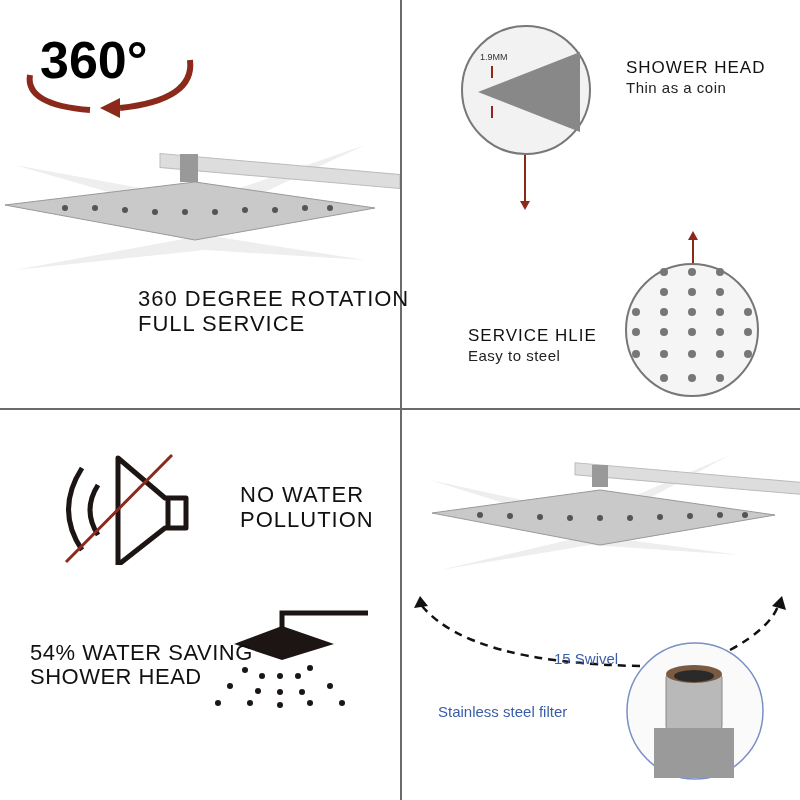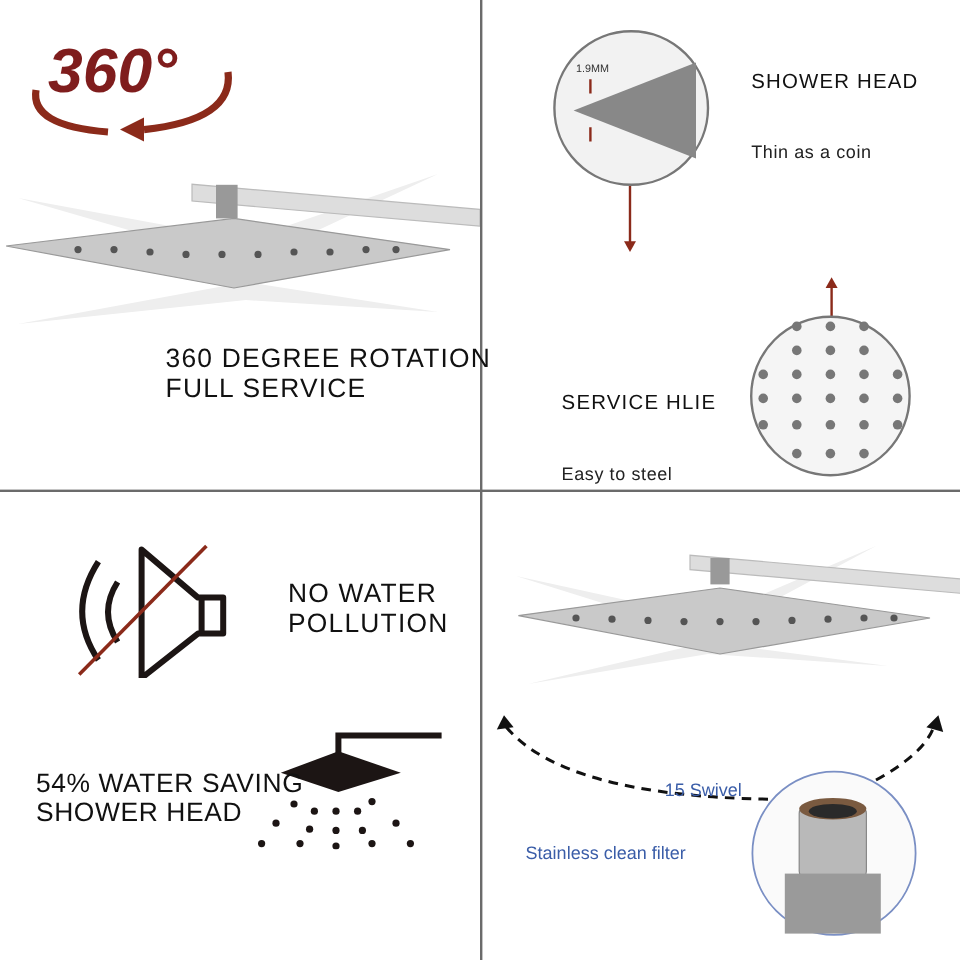--- a/index.html
+++ b/index.html
@@ -1,36 +1,36 @@
 <!DOCTYPE html>
 <html><head>
 <meta charset="utf-8">
 <style>
   html,body{margin:0;padding:0;background:#fff;}
   body{width:800px;height:800px;position:relative;overflow:hidden;font-family:"Liberation Sans",sans-serif;}
   .abs{position:absolute;}
   .vline{position:absolute;left:400px;top:0;width:2px;height:800px;background:#6b6b6b;}
   .hline{position:absolute;left:0;top:408px;width:800px;height:2px;background:#6b6b6b;}
   .cap{color:#111;font-size:22px;letter-spacing:1px;line-height:25px;}
-  .sub{color:#222;font-size:15px;letter-spacing:0.5px;margin-top:40px;}
+  .sub{color:#222;font-size:15px;letter-spacing:0.5px;}
   .blue{color:#3a5da8;font-weight:normal;}
 </style>
 </head>
 <body>
 
 <div class="vline"></div>
 <div class="hline"></div>
 
 <div>
   <svg class="abs" style="left:20px;top:30px" width="180" height="90">
     <path d="M10 45 Q5 75 70 80" stroke="#8b2a1a" stroke-width="6" fill="none"></path>
     <path d="M100 78 Q175 70 170 30" stroke="#8b2a1a" stroke-width="6" fill="none"></path>
     <polygon points="100,68 80,78 100,88" fill="#8b2a1a"></polygon>
   </svg>
-  <div class="abs" style="left:40px;top:30px;font-size:52px;font-weight:bold;font-style:italic;color:#7f1d1d;">360°</div>
+  <div class="abs" style="left:40px;top:30px;font-size:52px;font-weight:bold;color:#000000;">360°</div>
 
   <svg class="abs" style="left:5px;top:140px" width="395" height="140">
     <polygon points="10,25 200,60 360,5 200,80" fill="#eee"></polygon>
     <polygon points="10,130 200,95 360,120 200,110" fill="#eee"></polygon>
     <rect x="155" y="0" width="240" height="14" fill="#ddd" stroke="#bbb" transform="skewY(5)"></rect>
     <rect x="175" y="14" width="18" height="28" fill="#999"></rect>
     <polygon points="0,65 190,42 370,68 190,100" fill="#c9c9c9" stroke="#999"></polygon>
     <g fill="#555">
       <circle cx="60" cy="68" r="3"></circle>
         <circle cx="90" cy="68" r="3"></circle>
@@ -157,21 +157,21 @@
         <circle cx="315" cy="70" r="3"></circle>
     </g>
   </svg>
   <svg class="abs" style="left:410px;top:588px" width="380" height="90">
     <path d="M12 18 Q60 75 230 78" stroke="#111" stroke-width="2.5" stroke-dasharray="8,6" fill="none"></path>
     <path d="M320 62 Q360 40 368 18" stroke="#111" stroke-width="2.5" stroke-dasharray="8,6" fill="none"></path>
     <polygon points="4,20 10,8 18,18" fill="#111"></polygon>
     <polygon points="362,18 372,8 376,22" fill="#111"></polygon>
   </svg>
   <div class="abs blue" style="left:554px;top:650px;font-size:15px">15 Swivel</div>
-  <div class="abs blue" style="left:438px;top:703px;font-size:15px">Stainless clean filter</div>
+  <div class="abs blue" style="left:438px;top:703px;font-size:15px">Stainless steel filter</div>
   <svg class="abs" style="left:624px;top:640px" width="142" height="142">
     <circle cx="71" cy="71" r="68" fill="#fafafa" stroke="#7a8fc4" stroke-width="1.5"></circle>
     <rect x="42" y="32" width="56" height="60" rx="6" fill="#b9b9b9" stroke="#888"></rect>
     <ellipse cx="70" cy="34" rx="28" ry="9" fill="#7a5a40"></ellipse>
     <ellipse cx="70" cy="36" rx="20" ry="6" fill="#2a2a2a"></ellipse>
     <rect x="30" y="88" width="80" height="50" fill="#9a9a9a"></rect>
   </svg>
 </div>
 
 </body></html>

